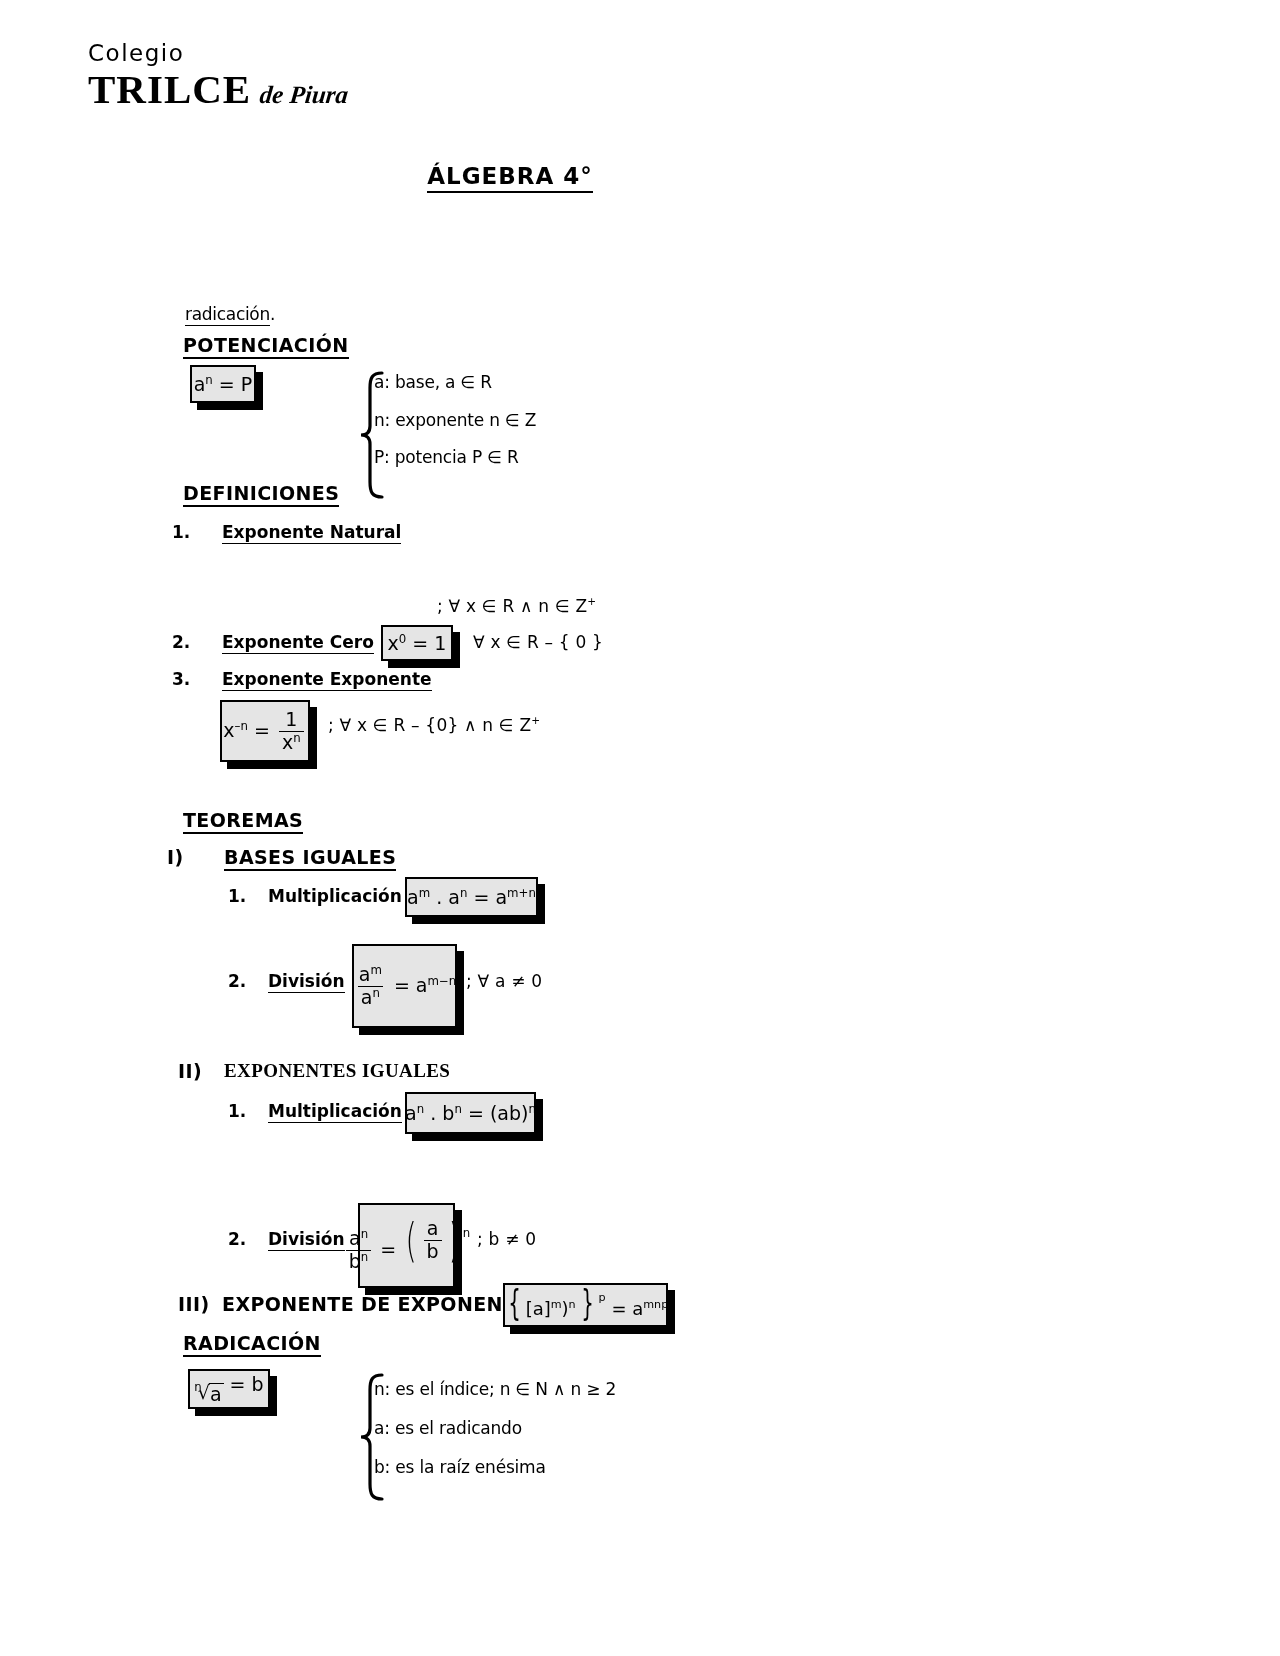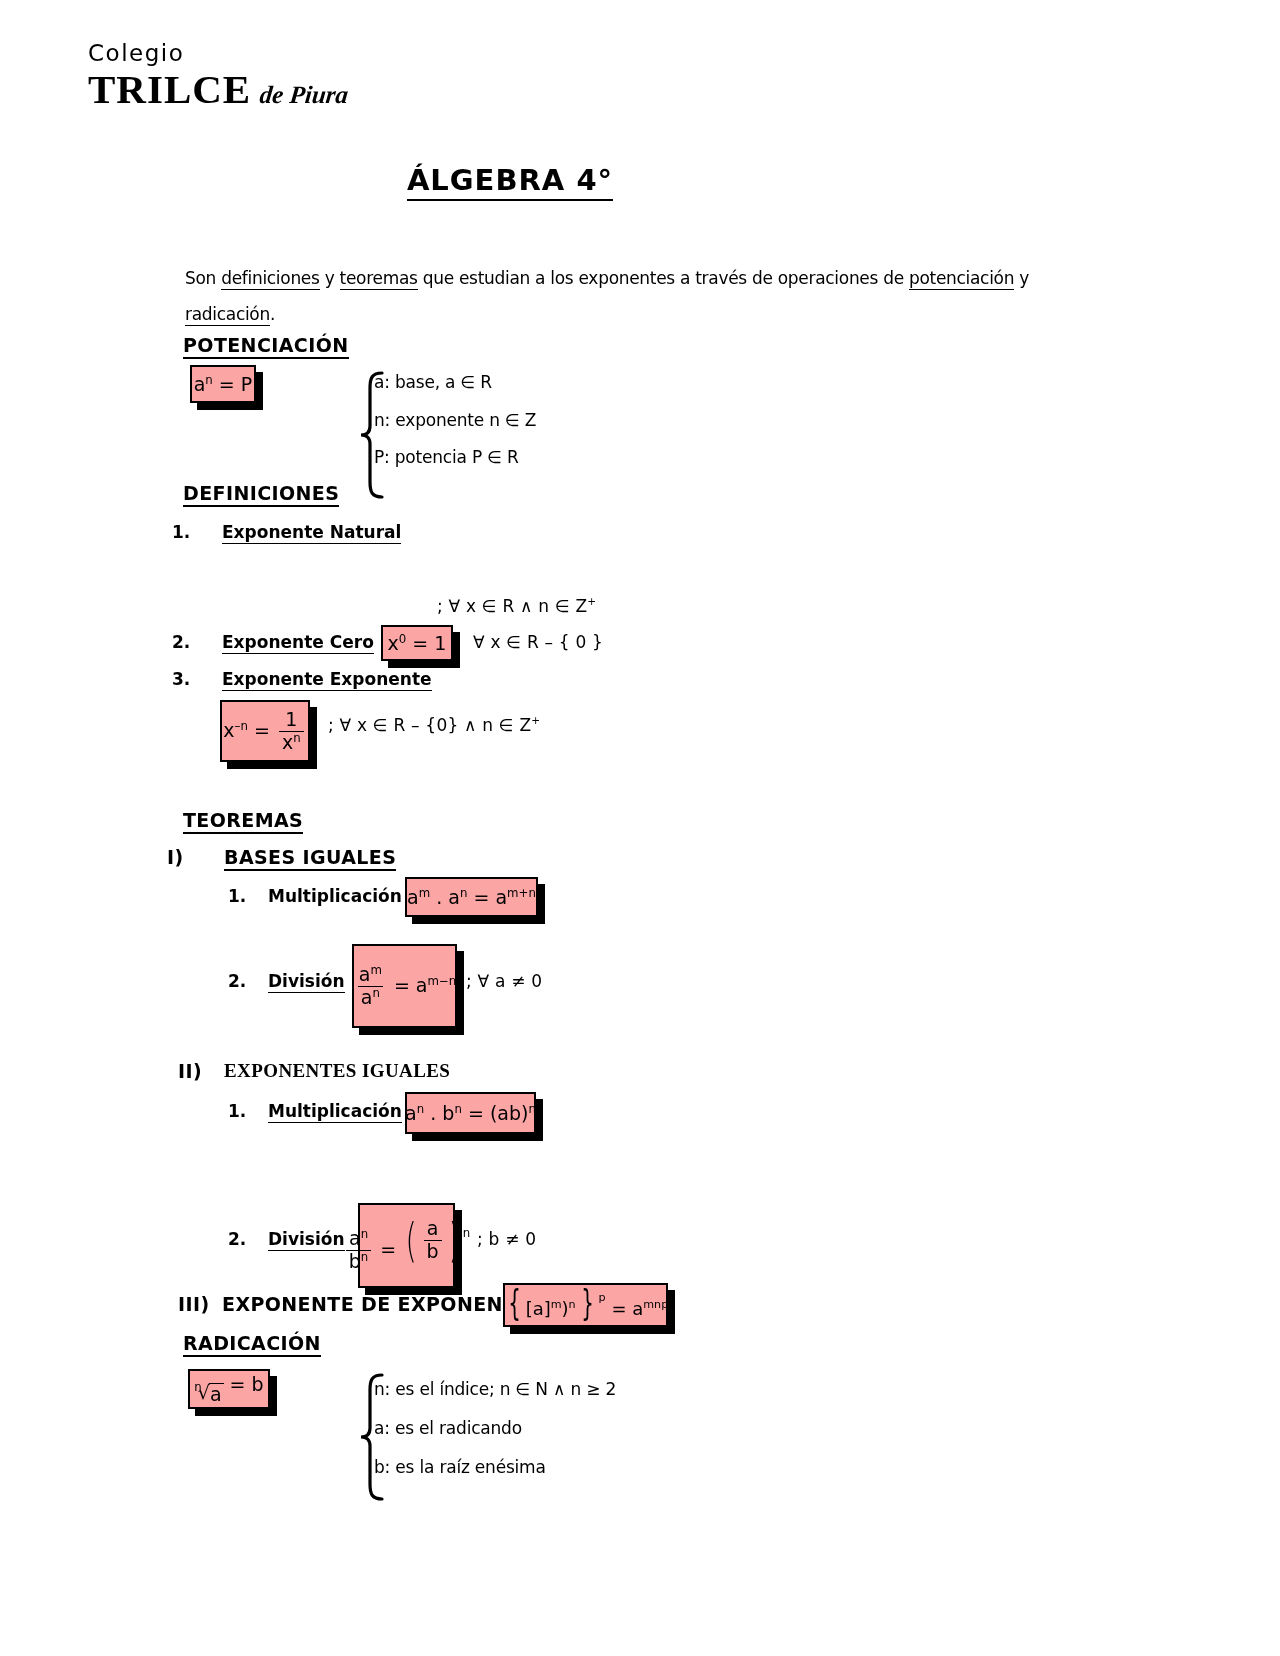--- a/index.html
+++ b/index.html
@@ -33,21 +33,21 @@
     font-family:"Liberation Serif", serif;
     font-style:italic; font-weight:bold; font-size:25px;
     margin-left:9px; line-height:1;
     transform:skewX(-6deg);
   }
 
   
   .h-title {
     position:absolute; left:0; width:1020px; text-align:center;
     font-family:"DejaVu Sans", sans-serif;
-    font-weight:bold; font-size:29px; letter-spacing:1px;
+    font-weight:bold; font-size:23px; letter-spacing:1px;
   }
   .h-title span { border-bottom:2px solid #000; padding-bottom:2px; }
   .h-sub {
     position:absolute; left:0; width:1280px; text-align:center;
     font-family:"Liberation Serif", serif;
     font-weight:bold; font-style:italic; font-size:22px; letter-spacing:.5px;
   }
   .h-sub span { border-bottom:2px solid #000; padding-bottom:1px; }
 
   
@@ -88,21 +88,21 @@
   }
   .brace-line {
     position:absolute;
     font-family:"DejaVu Sans", sans-serif;
     font-size:17px; white-space:nowrap; letter-spacing:-0.2px;
   }
 
   
   .sbox {
     position:absolute;
-    background:#fca5a5;
+    background:#e5e5e5;
     border:2.5px solid #000;
     box-shadow:7px 7px 0 0 #000;
     box-sizing:border-box;
     display:flex; align-items:center; justify-content:center;
   }
   .sbox .f {
     font-family:"DejaVu Sans", sans-serif;
     font-size:19px;
     white-space:nowrap;
     line-height:1;
@@ -149,23 +149,20 @@
     <div class="logo-main">
       <span class="logo-trilce">TRILCE</span>
       <span class="logo-de-piura">de Piura</span>
     </div>
   </div>
 
   <div class="h-title" style="top:163px;">
     <span>ÁLGEBRA 4°</span>
   </div>
 
-  <div class="para" style="left:185px; top:258px;">
-    <span>Son </span><span class="u">definiciones</span><span> y </span><span class="u">teoremas</span><span> que estudian a los exponentes a través de operaciones de </span><span class="u">potenciación</span><span> y</span>
-  </div>
   <div class="para" style="left:185px; top:294px;">
     <span class="u">radicación</span><span>.</span>
   </div>
 
   <div class="sect ul" style="left:183px; top:334px;">POTENCIACIÓN</div>
 
   <div class="sbox" style="left:190px; top:365px; width:66px; height:38px;">
     <span class="f">
       <span>a</span><sup>n</sup><span> = P</span>
     </span>

